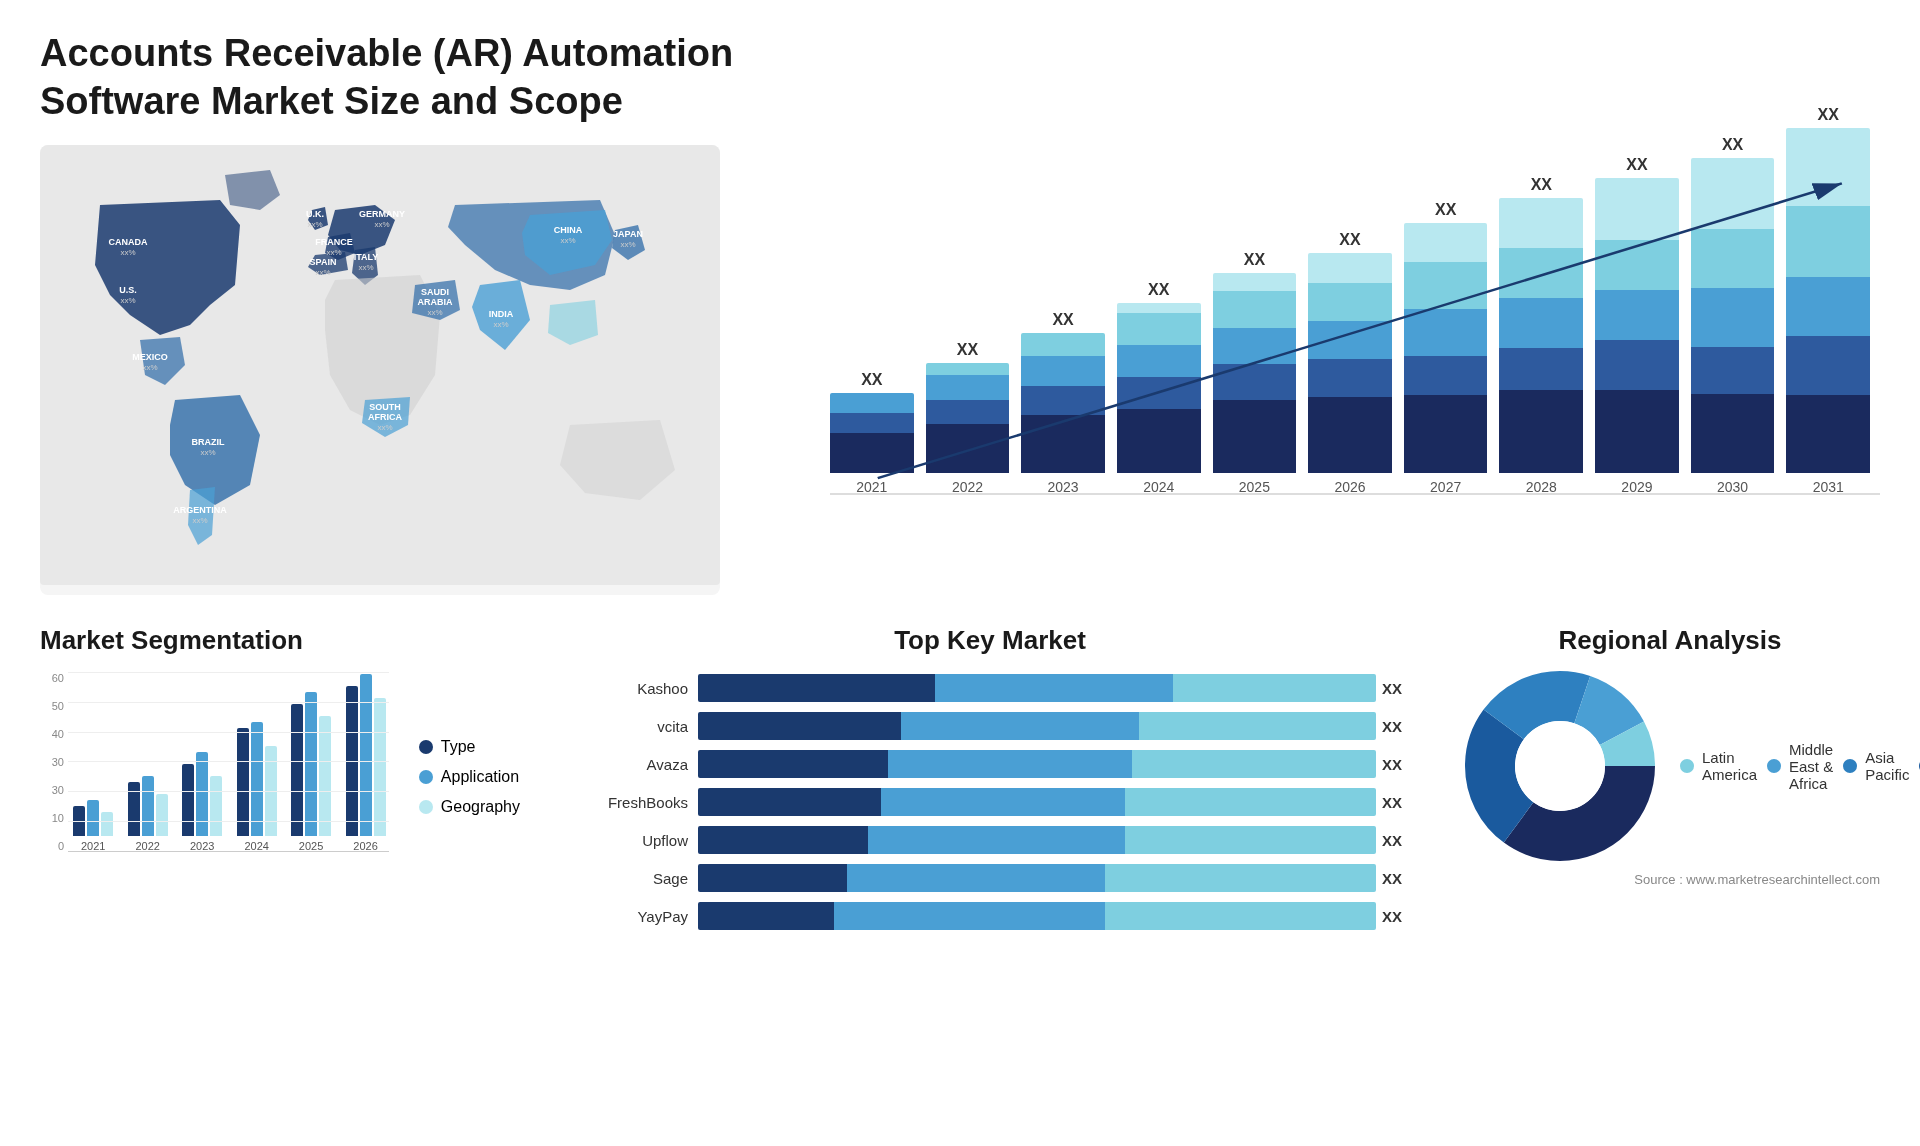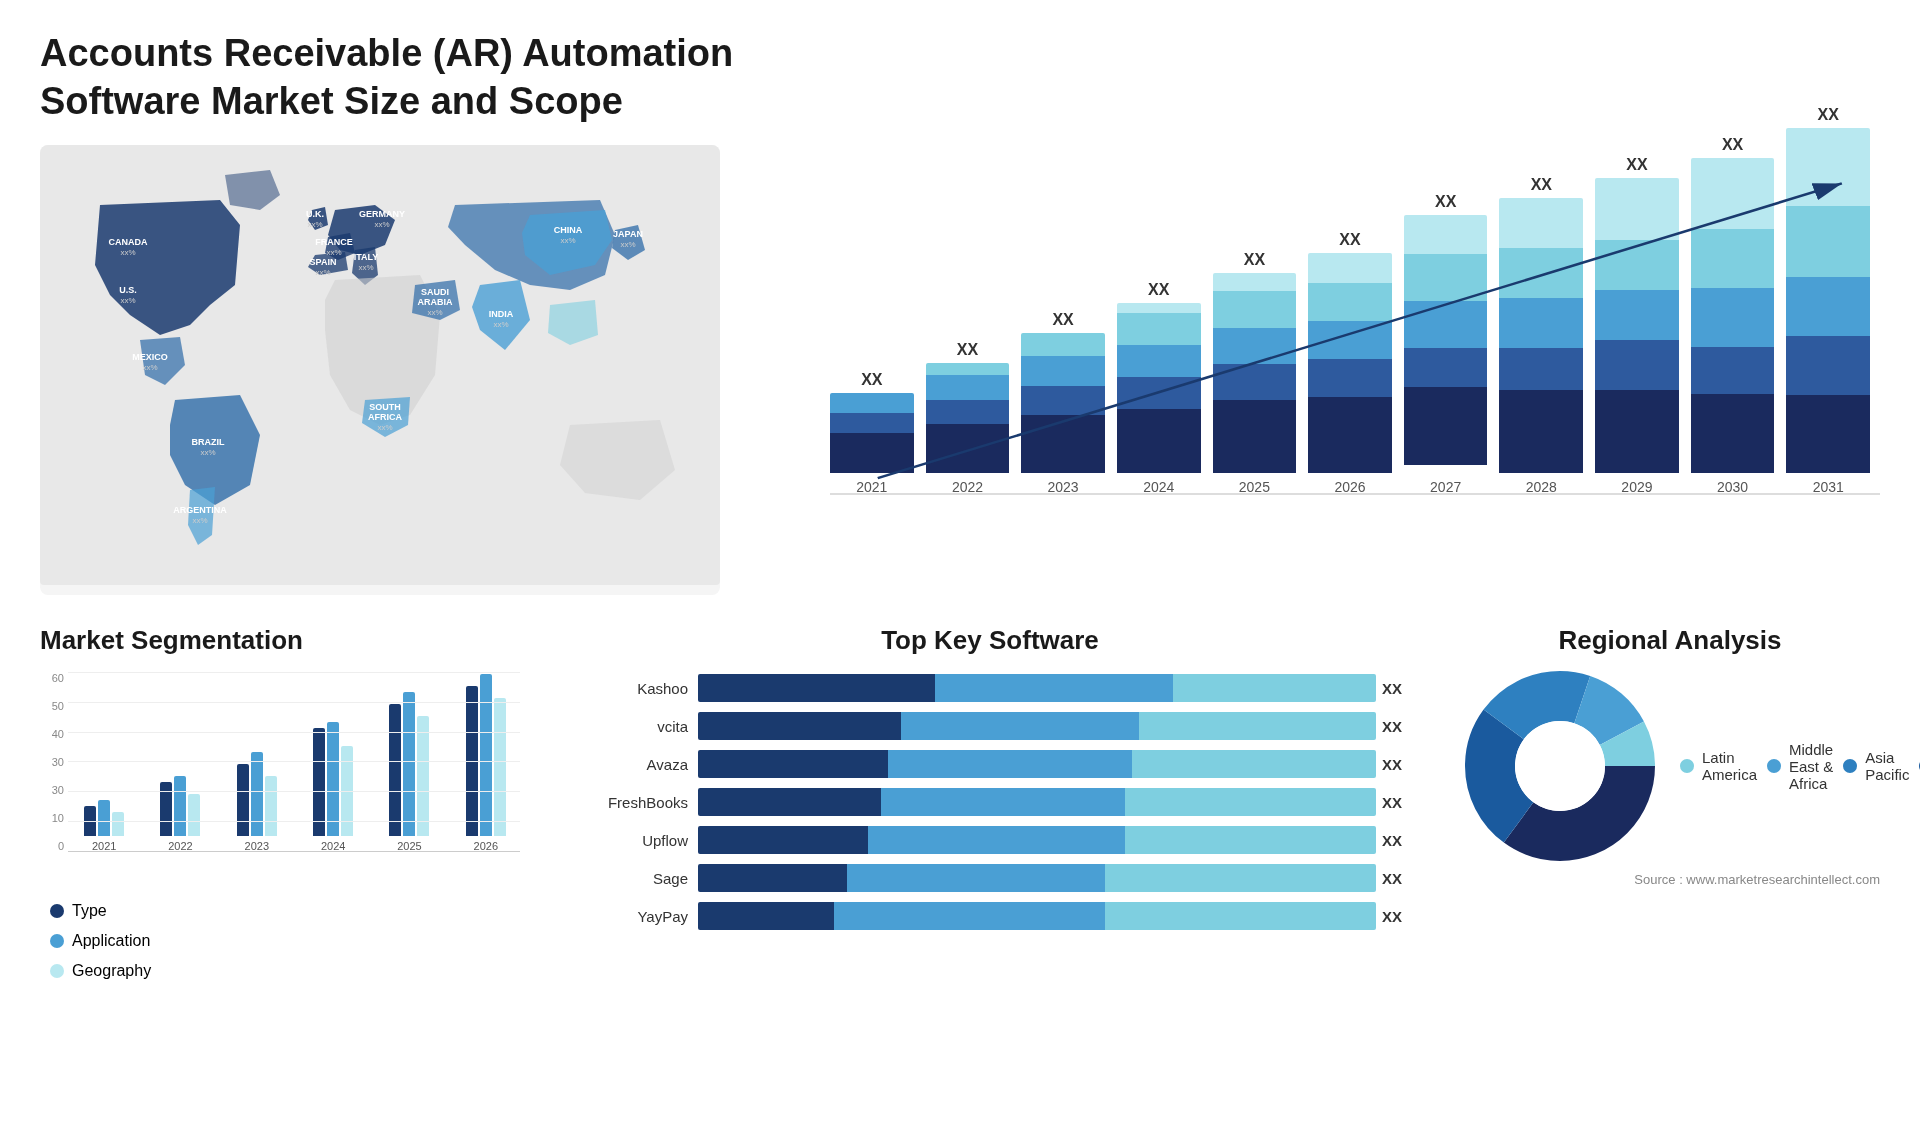--- a/index.html
+++ b/index.html
@@ -385,21 +385,21 @@
 
           <div style="display:flex;flex-direction:column;align-items:center;flex:1;">
             <div style="font-size:16px;font-weight:700;color:#333;margin-bottom:4px;">XX</div>
             <div style="width:100%;height:250px;display:flex;flex-direction:column-reverse;border-radius:2px 2px 0 0;overflow:hidden;">
               <div style="background:#1a2a5e;flex:2;"></div>
               <div style="background:#2e5a9e;flex:1;"></div>
               <div style="background:#4a9fd4;flex:1.2;"></div>
               <div style="background:#7ecfe0;flex:1.2;"></div>
               <div style="background:#b8e8f0;flex:1;"></div>
             </div>
-            <div style="font-size:14px;color:#555;margin-top:14px;">2027</div>
+            <div style="font-size:14px;color:#555;margin-top:6px;">2027</div>
           </div>
 
           <div style="display:flex;flex-direction:column;align-items:center;flex:1;">
             <div style="font-size:16px;font-weight:700;color:#333;margin-bottom:4px;">XX</div>
             <div style="width:100%;height:275px;display:flex;flex-direction:column-reverse;border-radius:2px 2px 0 0;overflow:hidden;">
               <div style="background:#1a2a5e;flex:2;"></div>
               <div style="background:#2e5a9e;flex:1;"></div>
               <div style="background:#4a9fd4;flex:1.2;"></div>
               <div style="background:#7ecfe0;flex:1.2;"></div>
               <div style="background:#b8e8f0;flex:1.2;"></div>
@@ -446,21 +446,21 @@
 
         <div style="height:2px;background:#ddd;margin-left:40px;margin-top:-2px;"></div>
       </div>
     </div>
 
     <div class="bottom-grid">
 
       <div class="segmentation-section">
         <div class="section-title">Market Segmentation</div>
 
-        <div style="display:flex;gap:20px;flex-direction:column;">
+        <div style="display:flex;gap:20px;">
 
           <div style="flex:1;position:relative;">
 
             <div style="position:absolute;left:0;top:0;bottom:30px;display:flex;flex-direction:column;justify-content:space-between;align-items:flex-end;width:24px;">
               <span style="font-size:11px;color:#888;">60</span>
               <span style="font-size:11px;color:#888;">50</span>
               <span style="font-size:11px;color:#888;">40</span>
               <span style="font-size:11px;color:#888;">30</span>
               <span style="font-size:11px;color:#888;">30</span>
               <span style="font-size:11px;color:#888;">10</span>
@@ -546,21 +546,21 @@
             </div>
             <div style="display:flex;align-items:center;gap:8px;">
               <div style="width:14px;height:14px;border-radius:50%;background:#b8e8f0;flex-shrink:0;"></div>
               <span style="font-size:16px;">Geography</span>
             </div>
           </div>
         </div>
       </div>
 
       <div class="players-section">
-        <div class="players-title">Top Key Software</div>
+        <div class="players-title">Top Key Market</div>
         <div class="players-list">
 
           <div class="player-row">
             <div class="player-name">Kashoo</div>
             <div class="player-bar-wrap">
               <div class="player-bar-bg" style="width:420px;">
                 <div class="player-bar-seg" style="background:#1a3a6e;width:35%;"></div>
                 <div class="player-bar-seg" style="background:#4a9fd4;width:35%;"></div>
                 <div class="player-bar-seg" style="background:#7ecfe0;width:30%;"></div>
               </div>

